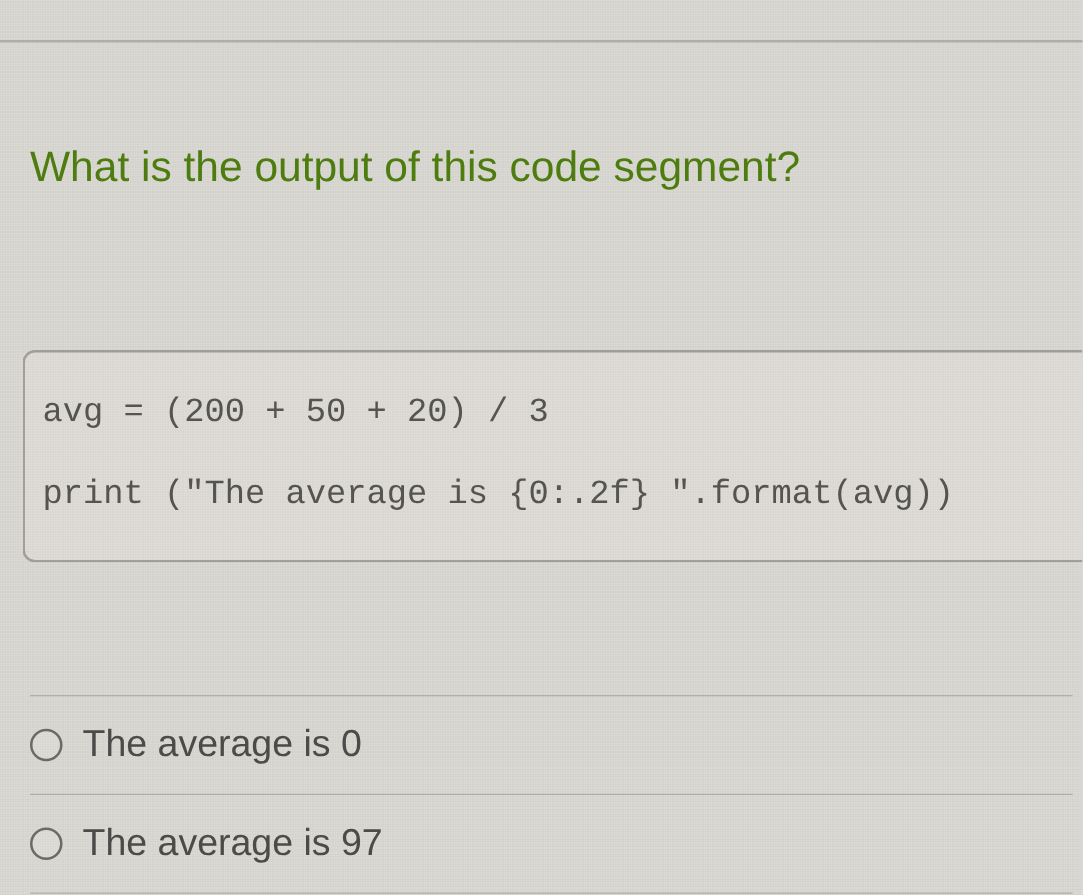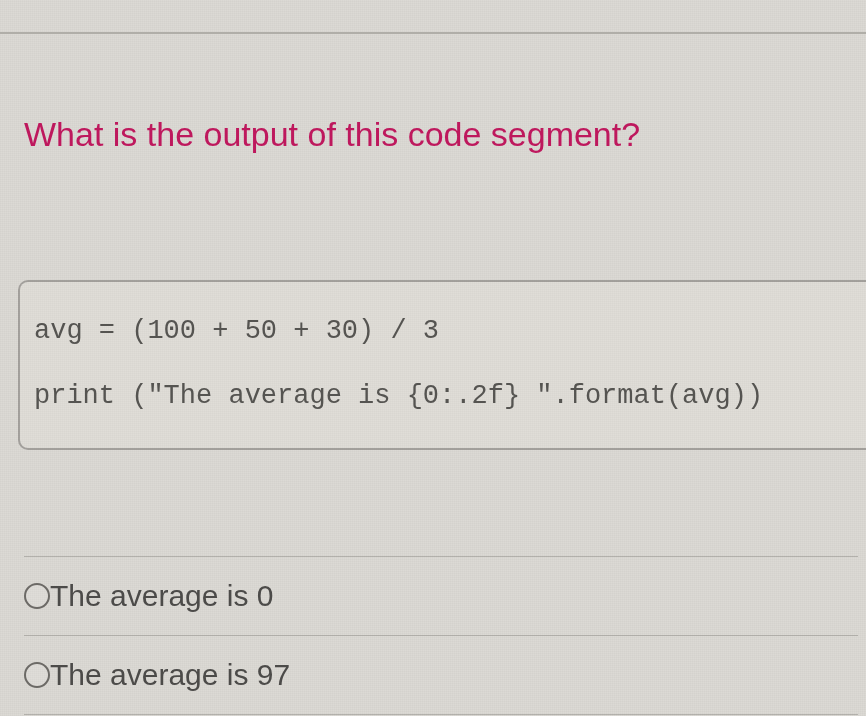--- a/index.html
+++ b/index.html
@@ -30,21 +30,21 @@
       left: 0;
       right: 0;
       height: 2px;
       background: #b0aea8;
     }
     .question {
       position: absolute;
       top: 115px;
       left: 24px;
       right: 8px;
-      color: #be185d;
+      color: #4d7c0f;
       font-size: 34px;
       font-weight: 400;
     }
     .code-box {
       position: absolute;
       top: 280px;
       left: 18px;
       right: 0;
       border: 2px solid rgba(90,88,84,0.45);
       border-right: none;
@@ -64,20 +64,21 @@
     }
     .options {
       position: absolute;
       top: 556px;
       left: 24px;
       right: 8px;
     }
     .option-row {
       display: flex;
       align-items: center;
+      gap: 16px;
       padding: 22px 0;
       border-bottom: 1px solid rgba(120,118,112,0.4);
       color: #4c4b49;
       font-size: 30px;
     }
     .option-row:first-child {
       border-top: 1px solid rgba(120,118,112,0.4);
     }
     .radio {
       width: 26px;
@@ -89,21 +90,21 @@
     }
   </style>
 </head>
 <body>
 
 <div class="top-divider"></div>
 
 <div class="question">What is the output of this code segment?</div>
 
 <div class="code-box">
-  <div class="code-line">avg = (100 + 50 + 30) / 3</div>
+  <div class="code-line">avg = (200 + 50 + 20) / 3</div>
   <div class="code-line">print ("The average is {0:.2f} ".format(avg))</div>
 </div>
 
 <div class="options">
   <div class="option-row">
     <span class="radio"></span>
     <span>The average is 0</span>
   </div>
   <div class="option-row">
     <span class="radio"></span>

